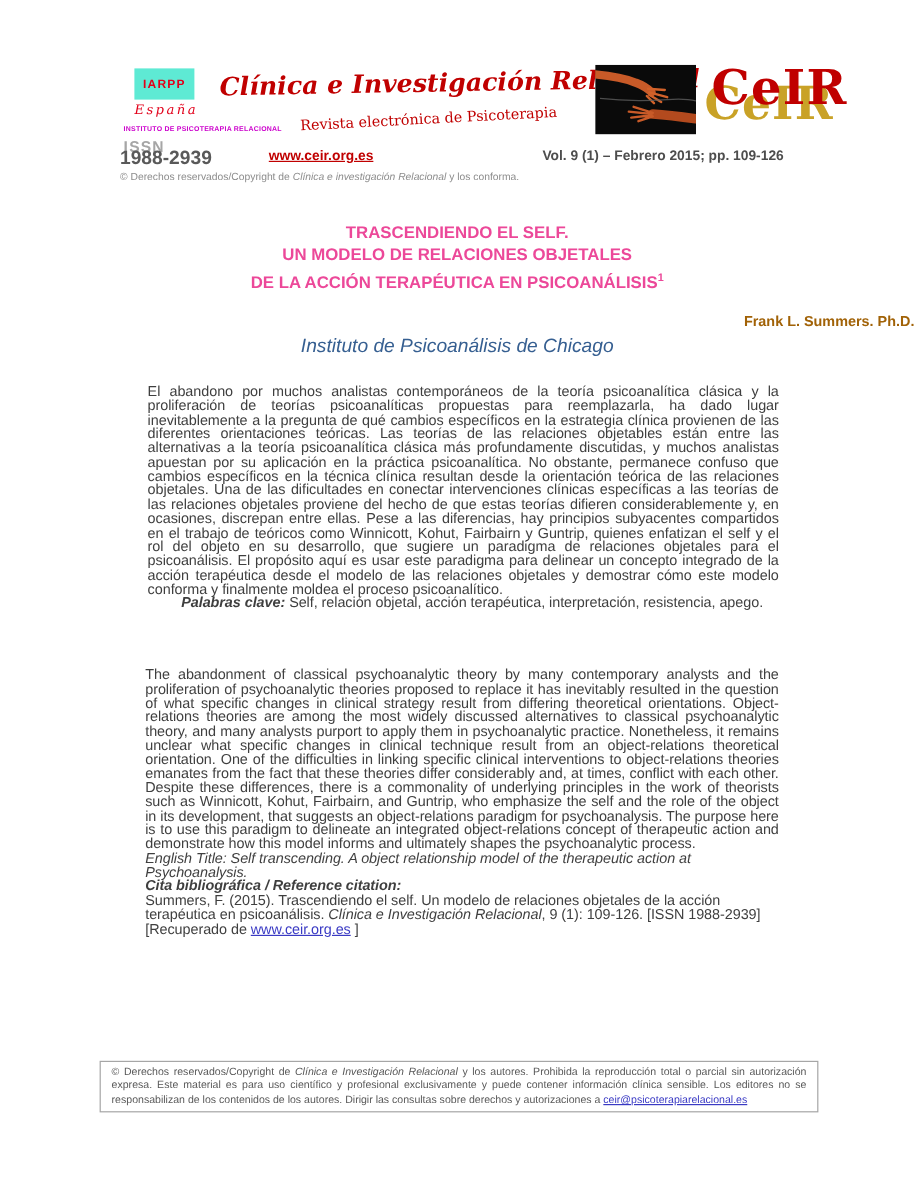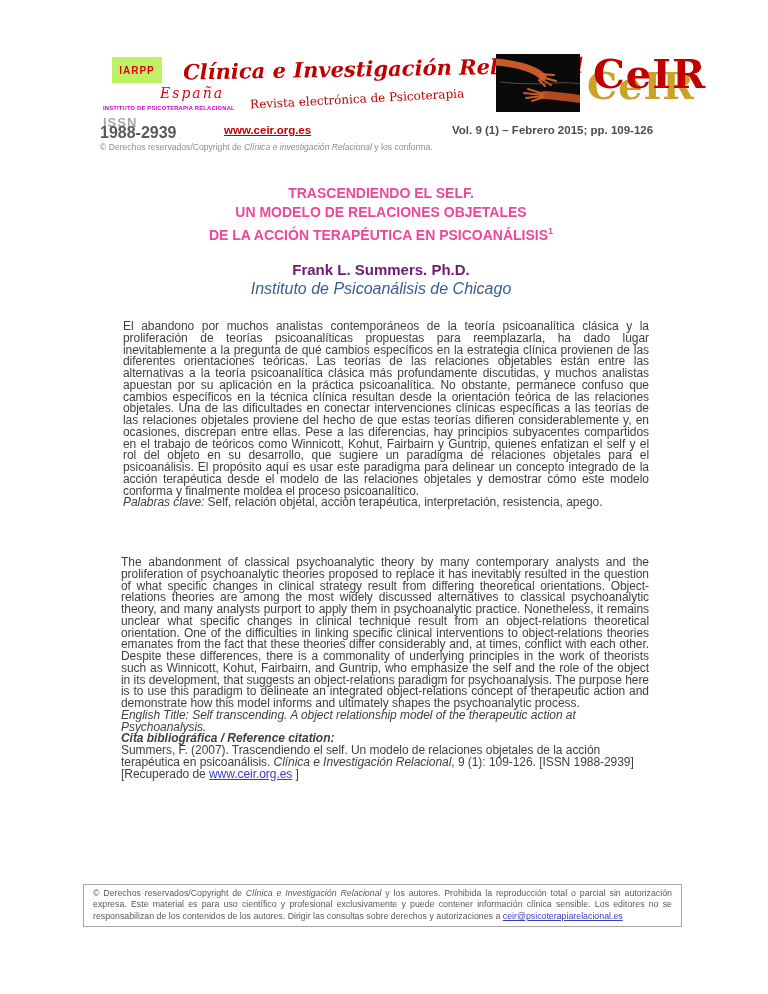--- a/index.html
+++ b/index.html
@@ -4,25 +4,25 @@
 <style>
   * { margin:0; padding:0; box-sizing:border-box; }
   html,body { background:#ffffff; }
   .page {
     position:relative; width:768px; height:994px; background:#fff;
     font-family:"Liberation Sans", sans-serif; color:#3f3f3f; overflow:hidden;
   }
   .abs { position:absolute; }
 
   
-  .iarpp-box { left:112px; top:57px; width:50px; height:26px; background:#bef264;
+  .iarpp-box { left:112px; top:57px; width:50px; height:26px; background:#5eead4;
     display:flex; align-items:center; justify-content:center; }
   .iarpp-box span { color:#e2001a; font-weight:bold; font-size:10px; letter-spacing:1px; }
   .espana { left:112px; top:85px; color:#e2001a; font-family:"DejaVu Serif", serif;
-    font-style:italic; font-size:14px; letter-spacing:2px;margin-left:48px; }
+    font-style:italic; font-size:11px; letter-spacing:2px; }
   .instituto { left:103px; top:105px; color:#cc00cc; font-weight:bold; font-size:5.8px; letter-spacing:.2px; }
   .issn-label { left:103px; top:115px; color:#a6a6a6; font-weight:bold; font-size:13px; letter-spacing:1px; }
   .issn-number { left:100px; top:124px; color:#595959; font-weight:bold; font-size:16px; }
 
   .journal-title { left:183px; top:56px; color:#c00000; font-family:"DejaVu Serif", serif;
     font-style:italic; font-weight:bold; font-size:21px; white-space:nowrap; transform:rotate(-1deg); }
   .journal-subtitle { left:250px; top:92px; color:#c00000; font-family:"DejaVu Serif", serif;
     font-size:12px; white-space:nowrap; transform:rotate(-3deg); }
 
   .hands { left:496px; top:54px; width:84px; height:58px; }
@@ -34,31 +34,31 @@
   .website { left:224px; top:124px; color:#c00000; font-weight:bold; font-size:11.5px;
     text-decoration:underline; cursor:pointer; }
   .volume { left:452px; top:124px; color:#4d4d4d; font-weight:bold; font-size:11.5px; white-space:nowrap; }
   .hdr-copy { left:100px; top:142px; color:#8c8c8c; font-size:8.6px; white-space:nowrap; }
   .hdr-copy .it { font-style:italic; }
 
   
   .title-block { left:0; top:184px; width:762px; text-align:center; color:#ec4899;
     font-weight:bold; font-size:14px; line-height:19px; }
   .title-block sup { font-size:9px; }
-  .author { left:0; top:261px; width:762px; text-align:center; color:#701a75;
-    font-weight:bold; font-size:15px; }
+  .author { left:0; top:261px; width:762px; text-align:right; color:#a16207;
+    font-weight:bold; font-size:12px; }
   .affiliation { left:0; top:280px; width:762px; text-align:center; color:#365f91;
     font-style:italic; font-size:16px; }
 
   
   .block { color:#3f3f3f; font-size:12px; line-height:11.75px; letter-spacing:-0.05px; }
   .just { text-align:justify; }
   .abstract-es { left:123px; top:321px; width:526px; }
   .abstract-en { left:121px; top:557px; width:528px; }
-  .kw-label { font-weight:normal; font-style:italic; }
+  .kw-label { font-weight:bold; font-style:italic;margin-left:28px; }
   .it { font-style:italic; }
   .bold-it { font-weight:bold; font-style:italic; }
   .en-title-line { width:480px; }
   .blue-link { color:#3a3ac4; text-decoration:underline; cursor:pointer; }
 
   
   .footer-box { left:83px; top:884px; width:599px; border:1px solid #a6a6a6;
     padding:3px 9px 4px 9px; color:#595959; font-size:8.8px; line-height:11.4px; text-align:justify; }
   .footer-box .it { font-style:italic; }
 </style>
@@ -116,21 +116,21 @@
     </div>
   </div>
 
   <div class="abs block abstract-en">
     <div class="just">The abandonment of classical psychoanalytic theory by many contemporary analysts and the proliferation of psychoanalytic theories proposed to replace it has inevitably resulted in the question of what specific changes in clinical strategy result from differing theoretical orientations. Object-relations theories are among the most widely discussed alternatives to classical psychoanalytic theory, and many analysts purport to apply them in psychoanalytic practice. Nonetheless, it remains unclear what specific changes in clinical technique result from an object-relations theoretical orientation. One of the difficulties in linking specific clinical interventions to object-relations theories emanates from the fact that these theories differ considerably and, at times, conflict with each other. Despite these differences, there is a commonality of underlying principles in the work of theorists such as Winnicott, Kohut, Fairbairn, and Guntrip, who emphasize the self and the role of the object in its development, that suggests an object-relations paradigm for psychoanalysis. The purpose here is to use this paradigm to delineate an integrated object-relations concept of therapeutic action and demonstrate how this model informs and ultimately shapes the psychoanalytic process.</div>
     <div class="it en-title-line">
       <span>English Title:</span><span> Self transcending. A object relationship model of the therapeutic action at Psychoanalysis.</span>
     </div>
     <div class="bold-it">Cita bibliográfica / Reference citation:</div>
     <div>
-      <span>Summers, F. (2007). Trascendiendo el self. Un modelo de relaciones objetales de la acción terapéutica en psicoanálisis. </span><span class="it">Clínica e Investigación Relacional</span><span>, 9 (1): 109-126. [ISSN 1988-2939] [Recuperado de </span><a class="blue-link">www.ceir.org.es</a><span> ]</span>
+      <span>Summers, F. (2015). Trascendiendo el self. Un modelo de relaciones objetales de la acción terapéutica en psicoanálisis. </span><span class="it">Clínica e Investigación Relacional</span><span>, 9 (1): 109-126. [ISSN 1988-2939] [Recuperado de </span><a class="blue-link">www.ceir.org.es</a><span> ]</span>
     </div>
   </div>
 
   <div class="abs footer-box">
     <span>© Derechos reservados/Copyright de </span><span class="it">Clínica e Investigación Relacional</span><span> y los autores.  Prohibida la reproducción total o parcial sin autorización expresa. Este material es para uso científico y profesional exclusivamente y puede contener información clínica sensible. Los editores no se responsabilizan de los contenidos de los autores. Dirigir las consultas sobre derechos y autorizaciones a </span><a class="blue-link">ceir@psicoterapiarelacional.es</a>
   </div>
 
 </div>
 
 </body></html>

